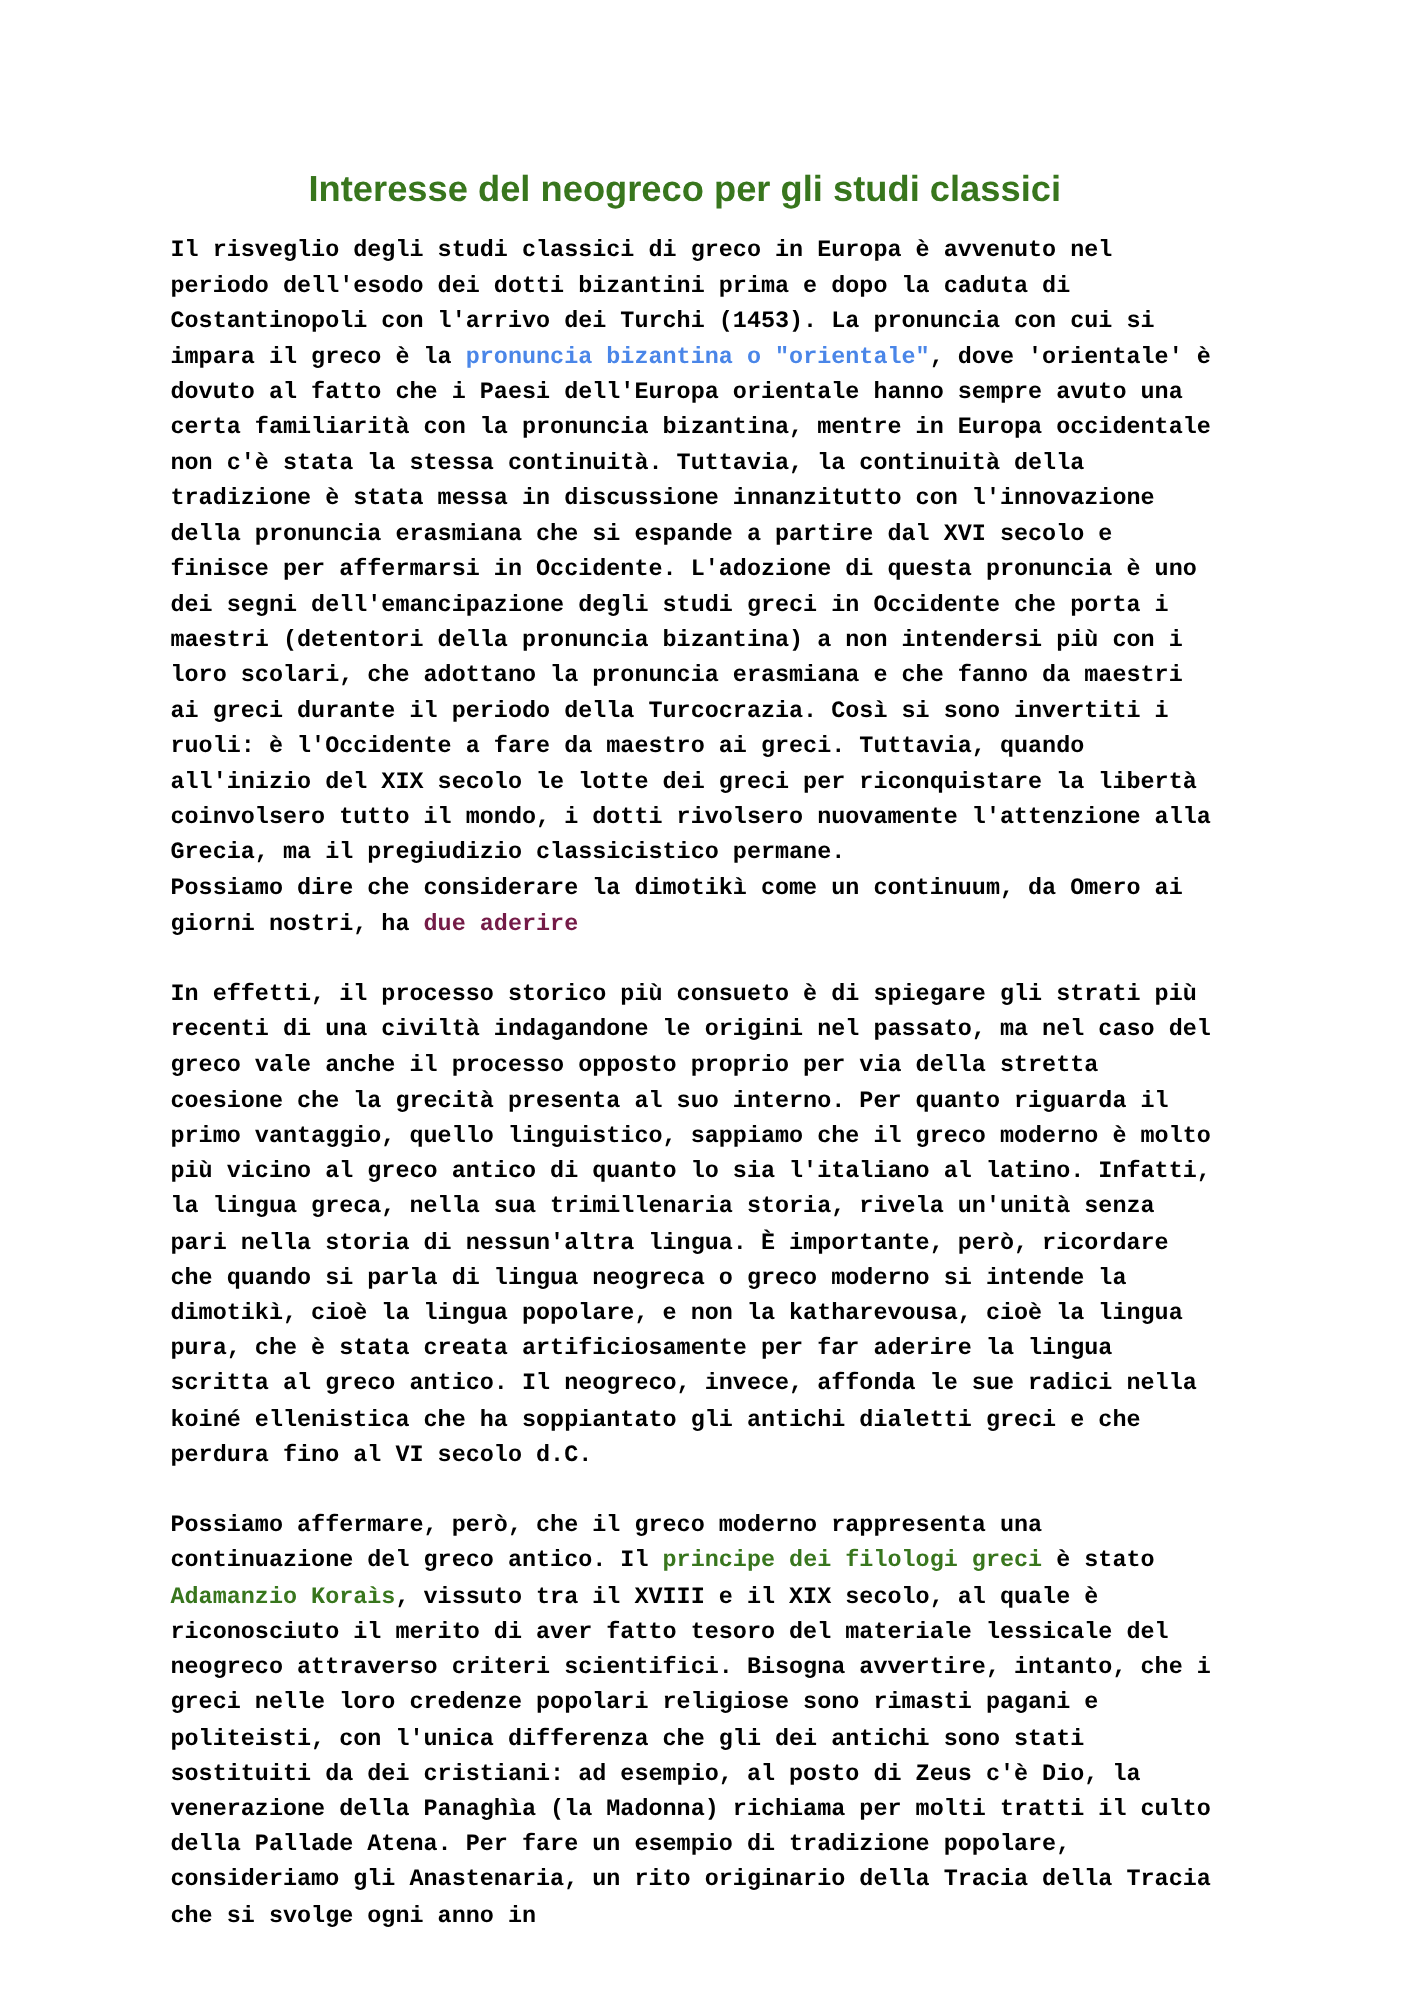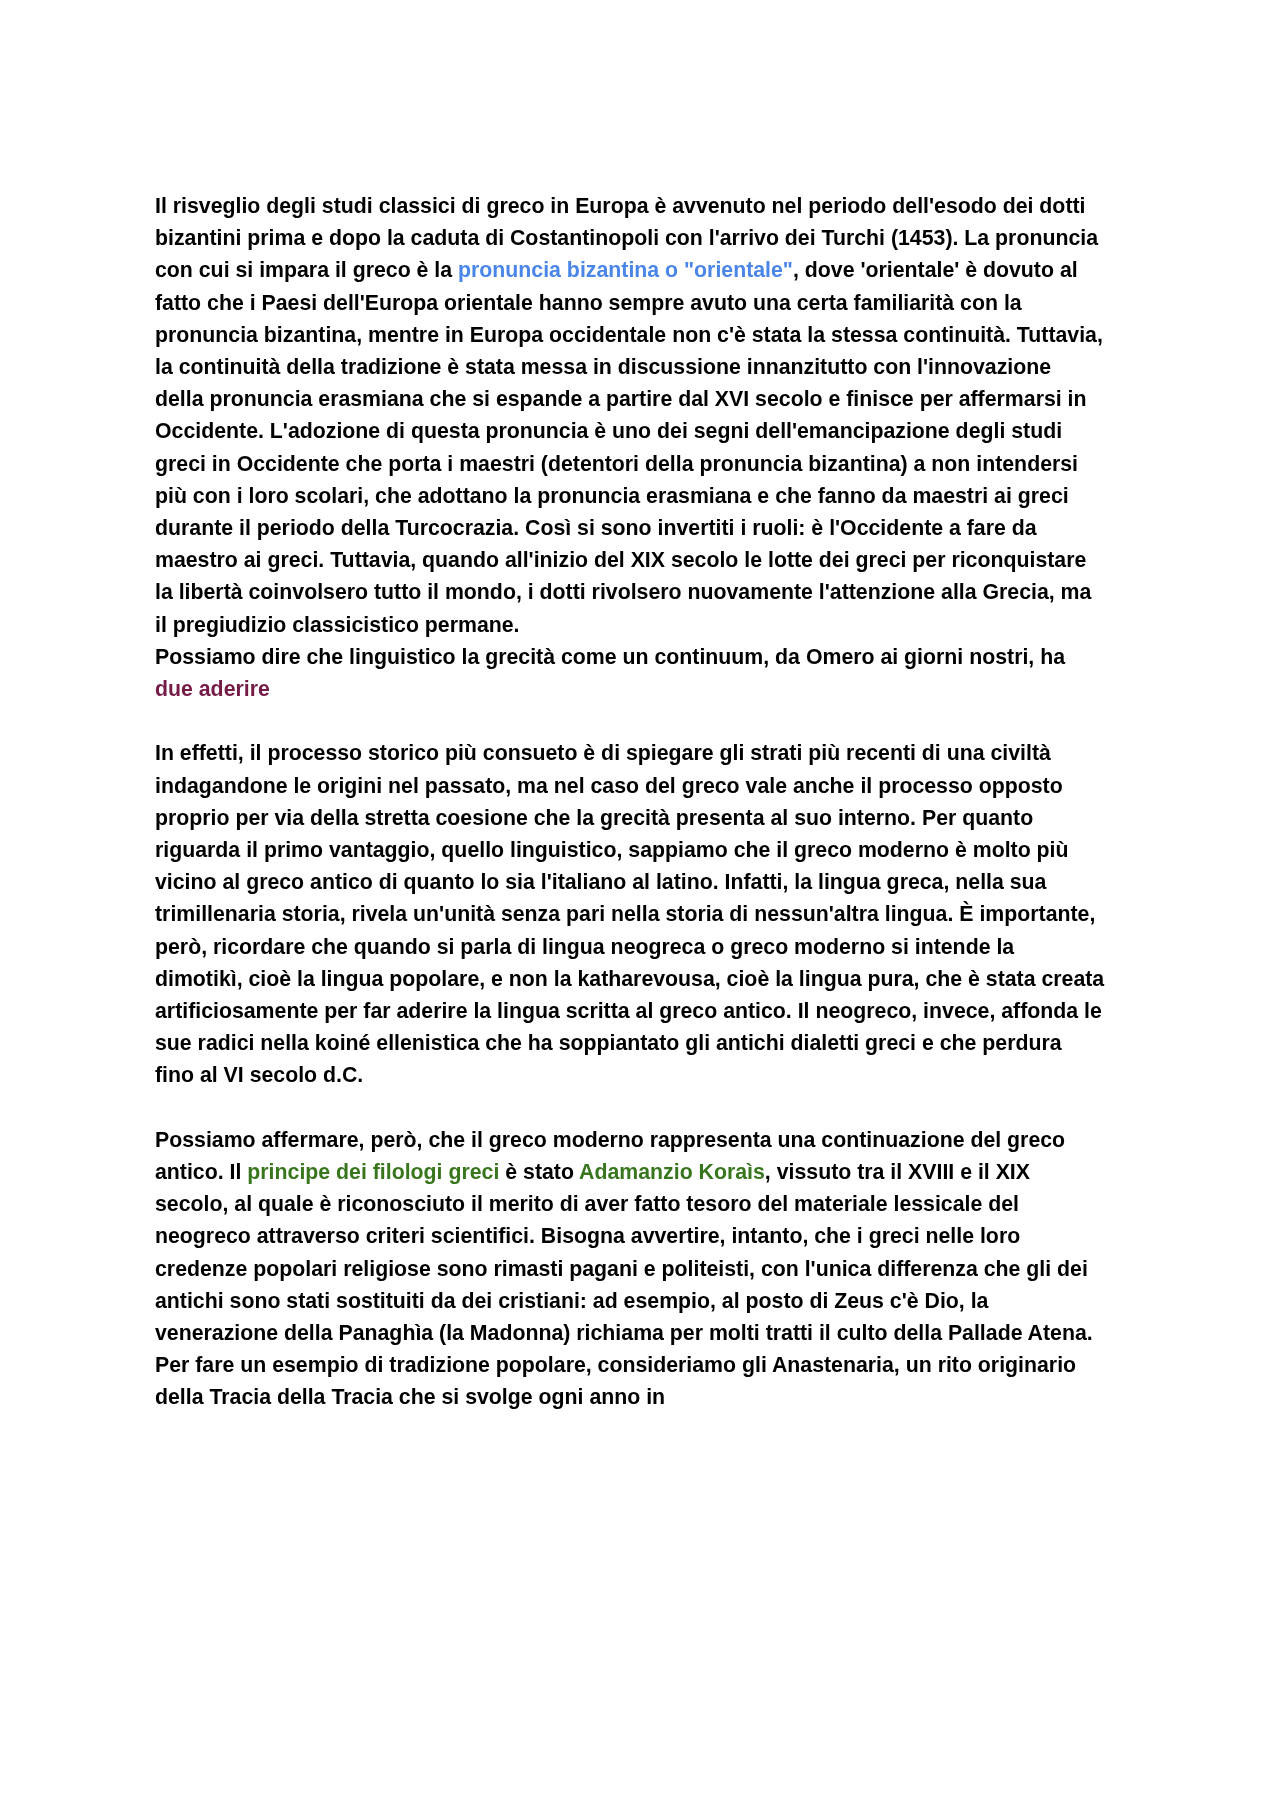--- a/index.html
+++ b/index.html
@@ -8,47 +8,48 @@
       position: absolute; left: 0; top: 0; width: 1280px; height: 1810px; background: #ffffff;
     }
     .title {
       position: absolute; left: 155px; top: 152px; width: 935px;
       text-align: center;
       font-family: "Liberation Sans", sans-serif;
       font-weight: bold; font-size: 33px; line-height: 40px;
       color: #38761d; margin: 0;
     }
     .body {
-      position: absolute; left: 155px; top: 190px; width: 950px;
-      font-family: Liberation Sans, sans-serif;
+      position: absolute; left: 155px; top: 212px; width: 950px;
+      font-family: Liberation Mono, monospace;
       font-weight: bold; font-size: 21.3px; line-height: 32.2px;
       color: #000000;
     }
     .body p { margin: 0; }
     .body .gap { height: 32.2px; }
     .c-blue-light { color: #4a86e8; }
     .c-blue { color: #1155cc; }
     .c-purple { color: #741b47; }
     .c-green { color: #38761d; }
     ul.vantaggi { list-style: none; margin: 0; padding: 0; }
     ul.vantaggi li { position: relative; padding-left: 78px; }
     ul.vantaggi li .bullet {
       position: absolute; left: 45px; top: 12px; width: 8px; height: 8px;
       border-radius: 50%; background: #000;
     }
   </style>
 </head>
 <body>
 
 <div class="page">
+  <h1 class="title">Interesse del neogreco per gli studi classici</h1>
 
   <div class="body">
     <p><span>Il risveglio degli studi classici di greco in Europa è avvenuto nel periodo dell'esodo dei dotti bizantini prima e dopo la caduta di Costantinopoli con l'arrivo dei Turchi (1453). La pronuncia con cui si impara il greco è la </span><span class="c-blue-light">pronuncia bizantina o "orientale"</span><span>, dove 'orientale' è dovuto al fatto che i Paesi dell'Europa orientale hanno sempre avuto una certa familiarità con la pronuncia bizantina, mentre in Europa occidentale non c'è stata la stessa continuità. Tuttavia, la continuità della tradizione è stata messa in discussione innanzitutto con l'innovazione della pronuncia erasmiana che si espande a partire dal XVI secolo e finisce per affermarsi in Occidente. L'adozione di questa pronuncia è uno dei segni dell'emancipazione degli studi greci in Occidente che porta i maestri (detentori della pronuncia bizantina) a non intendersi più con i loro scolari, che adottano la pronuncia erasmiana e che fanno da maestri ai greci durante il periodo della Turcocrazia. Così si sono invertiti i ruoli: è l'Occidente a fare da maestro ai greci. Tuttavia, quando all'inizio del XIX secolo le lotte dei greci per riconquistare la libertà coinvolsero tutto il mondo, i dotti rivolsero nuovamente l'attenzione alla Grecia, ma il pregiudizio classicistico permane.</span></p>
 
-    <p><span>Possiamo dire che linguistico la grecità come un continuum, da Omero ai giorni nostri, ha </span><span class="c-purple">due aderire</span></p>
+    <p><span>Possiamo dire che considerare la dimotikì come un continuum, da Omero ai giorni nostri, ha </span><span class="c-purple">due aderire</span></p>
 
     <div class="gap"></div>
 
     <ul class="vantaggi">
     </ul>
 
     <p>In effetti, il processo storico più consueto è di spiegare gli strati più recenti di una civiltà indagandone le origini nel passato, ma nel caso del greco vale anche il processo opposto proprio per via della stretta coesione che la grecità presenta al suo interno. Per quanto riguarda il primo vantaggio, quello linguistico, sappiamo che il greco moderno è molto più vicino al greco antico di quanto lo sia l'italiano al latino. Infatti, la lingua greca, nella sua trimillenaria storia, rivela un'unità senza pari nella storia di nessun'altra lingua. È importante, però, ricordare che quando si parla di lingua neogreca o greco moderno si intende la dimotikì, cioè la lingua popolare, e non la katharevousa, cioè la lingua pura, che è stata creata artificiosamente per far aderire la lingua scritta al greco antico. Il neogreco, invece, affonda le sue radici nella koiné ellenistica che ha soppiantato gli antichi dialetti greci e che perdura fino al VI secolo d.C.</p>
 
     <div class="gap"></div>
 

